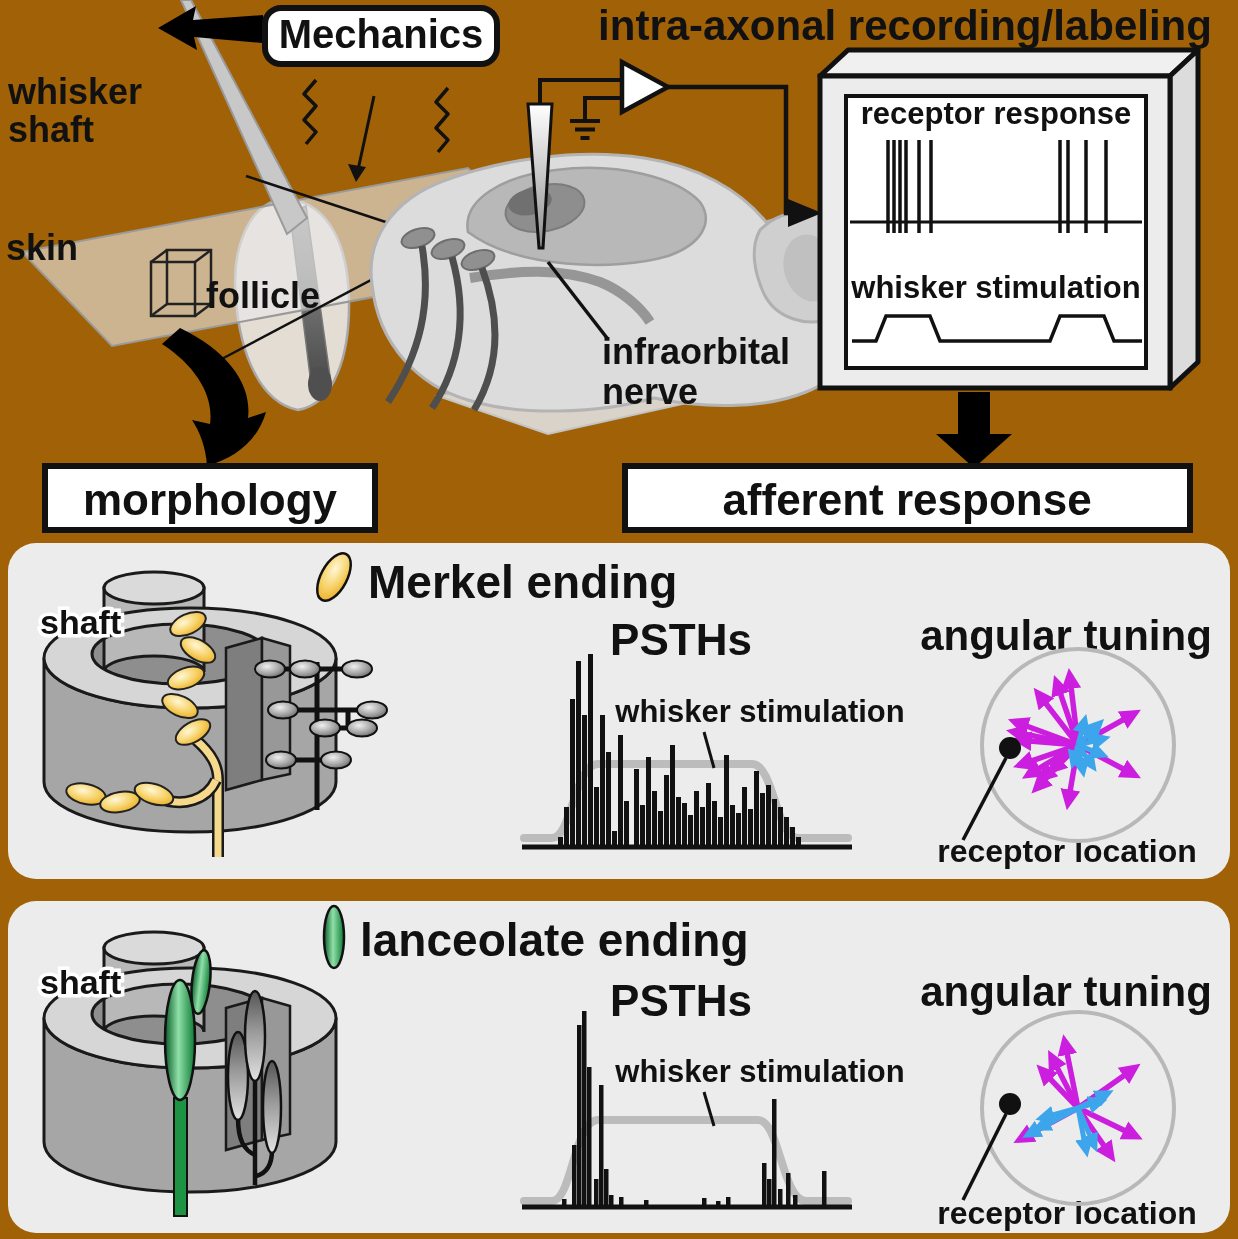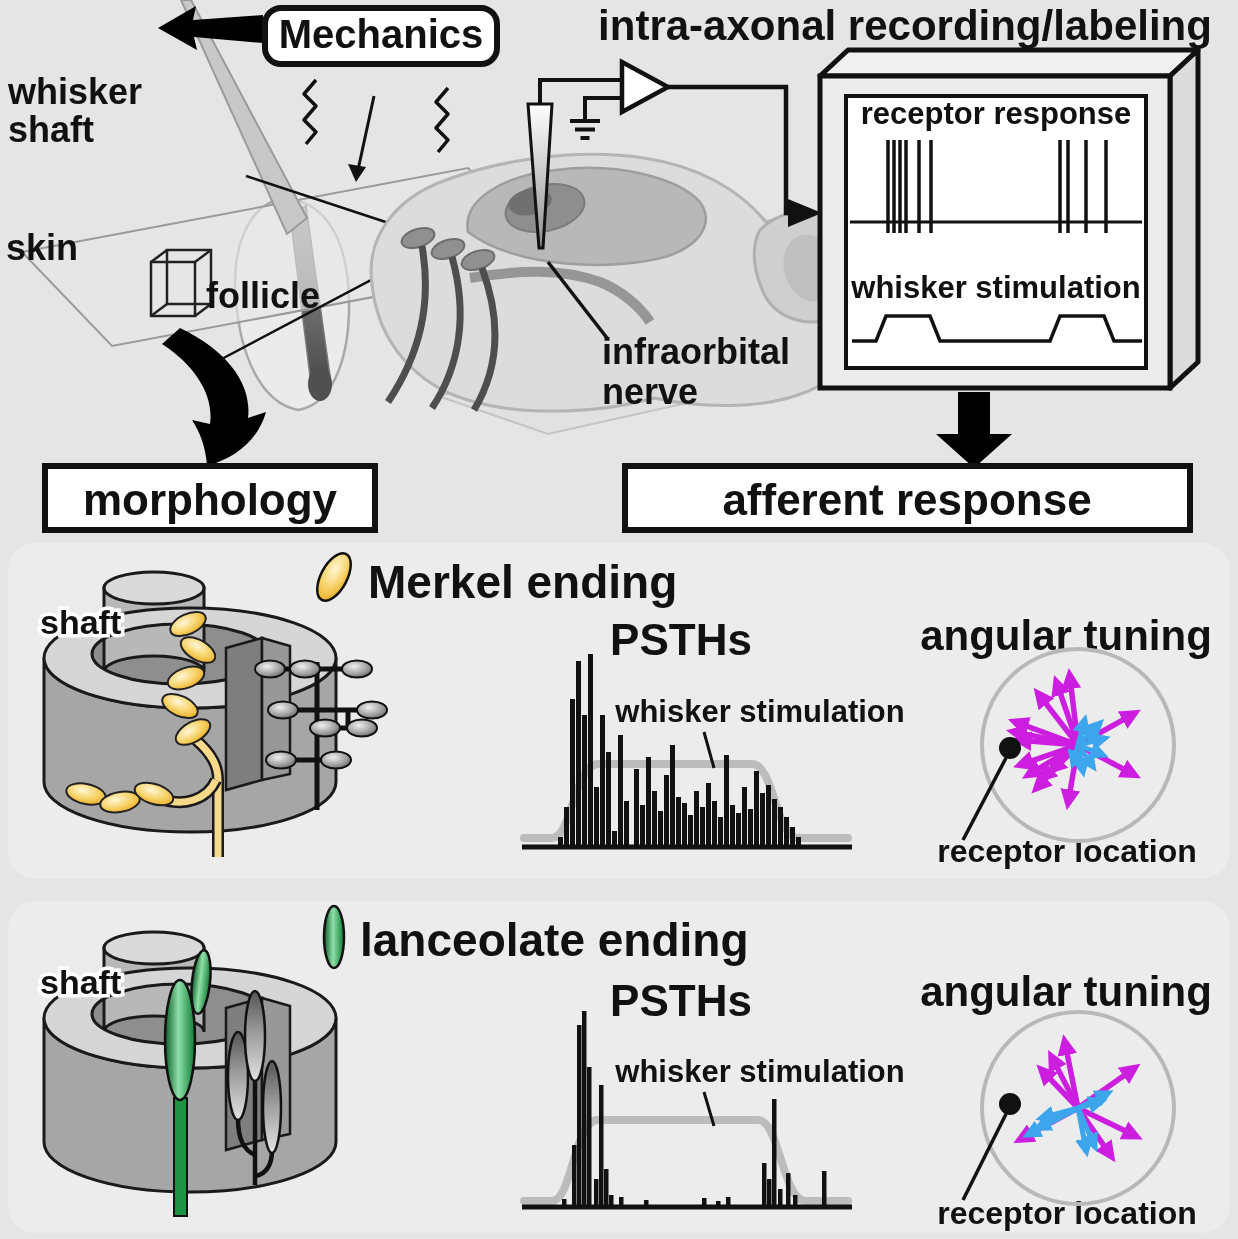--- a/index.html
+++ b/index.html
@@ -1,16 +1,16 @@
 <!DOCTYPE html>
 <html><head>
 <meta charset="utf-8">
 <style>
   html,body { margin:0; padding:0; background:#fff; }
-  #canvas { position:relative; width:1238px; height:1239px; background:#e5e5e5; overflow:hidden; }
+  #canvas { position:relative; width:1238px; height:1239px; background:#a16207; overflow:hidden; }
   svg { display:block; }
   text { font-family:"Liberation Sans","DejaVu Sans",sans-serif; font-weight:bold; fill:#111111; }
   .outlined { stroke:#ffffff; stroke-width:7px; paint-order:stroke; }
 </style>
 </head>
 <body>
 
 <div id="canvas">
 <svg width="1238" height="1239" viewBox="0 0 1238 1239" xmlns="http://www.w3.org/2000/svg">
   <defs>

